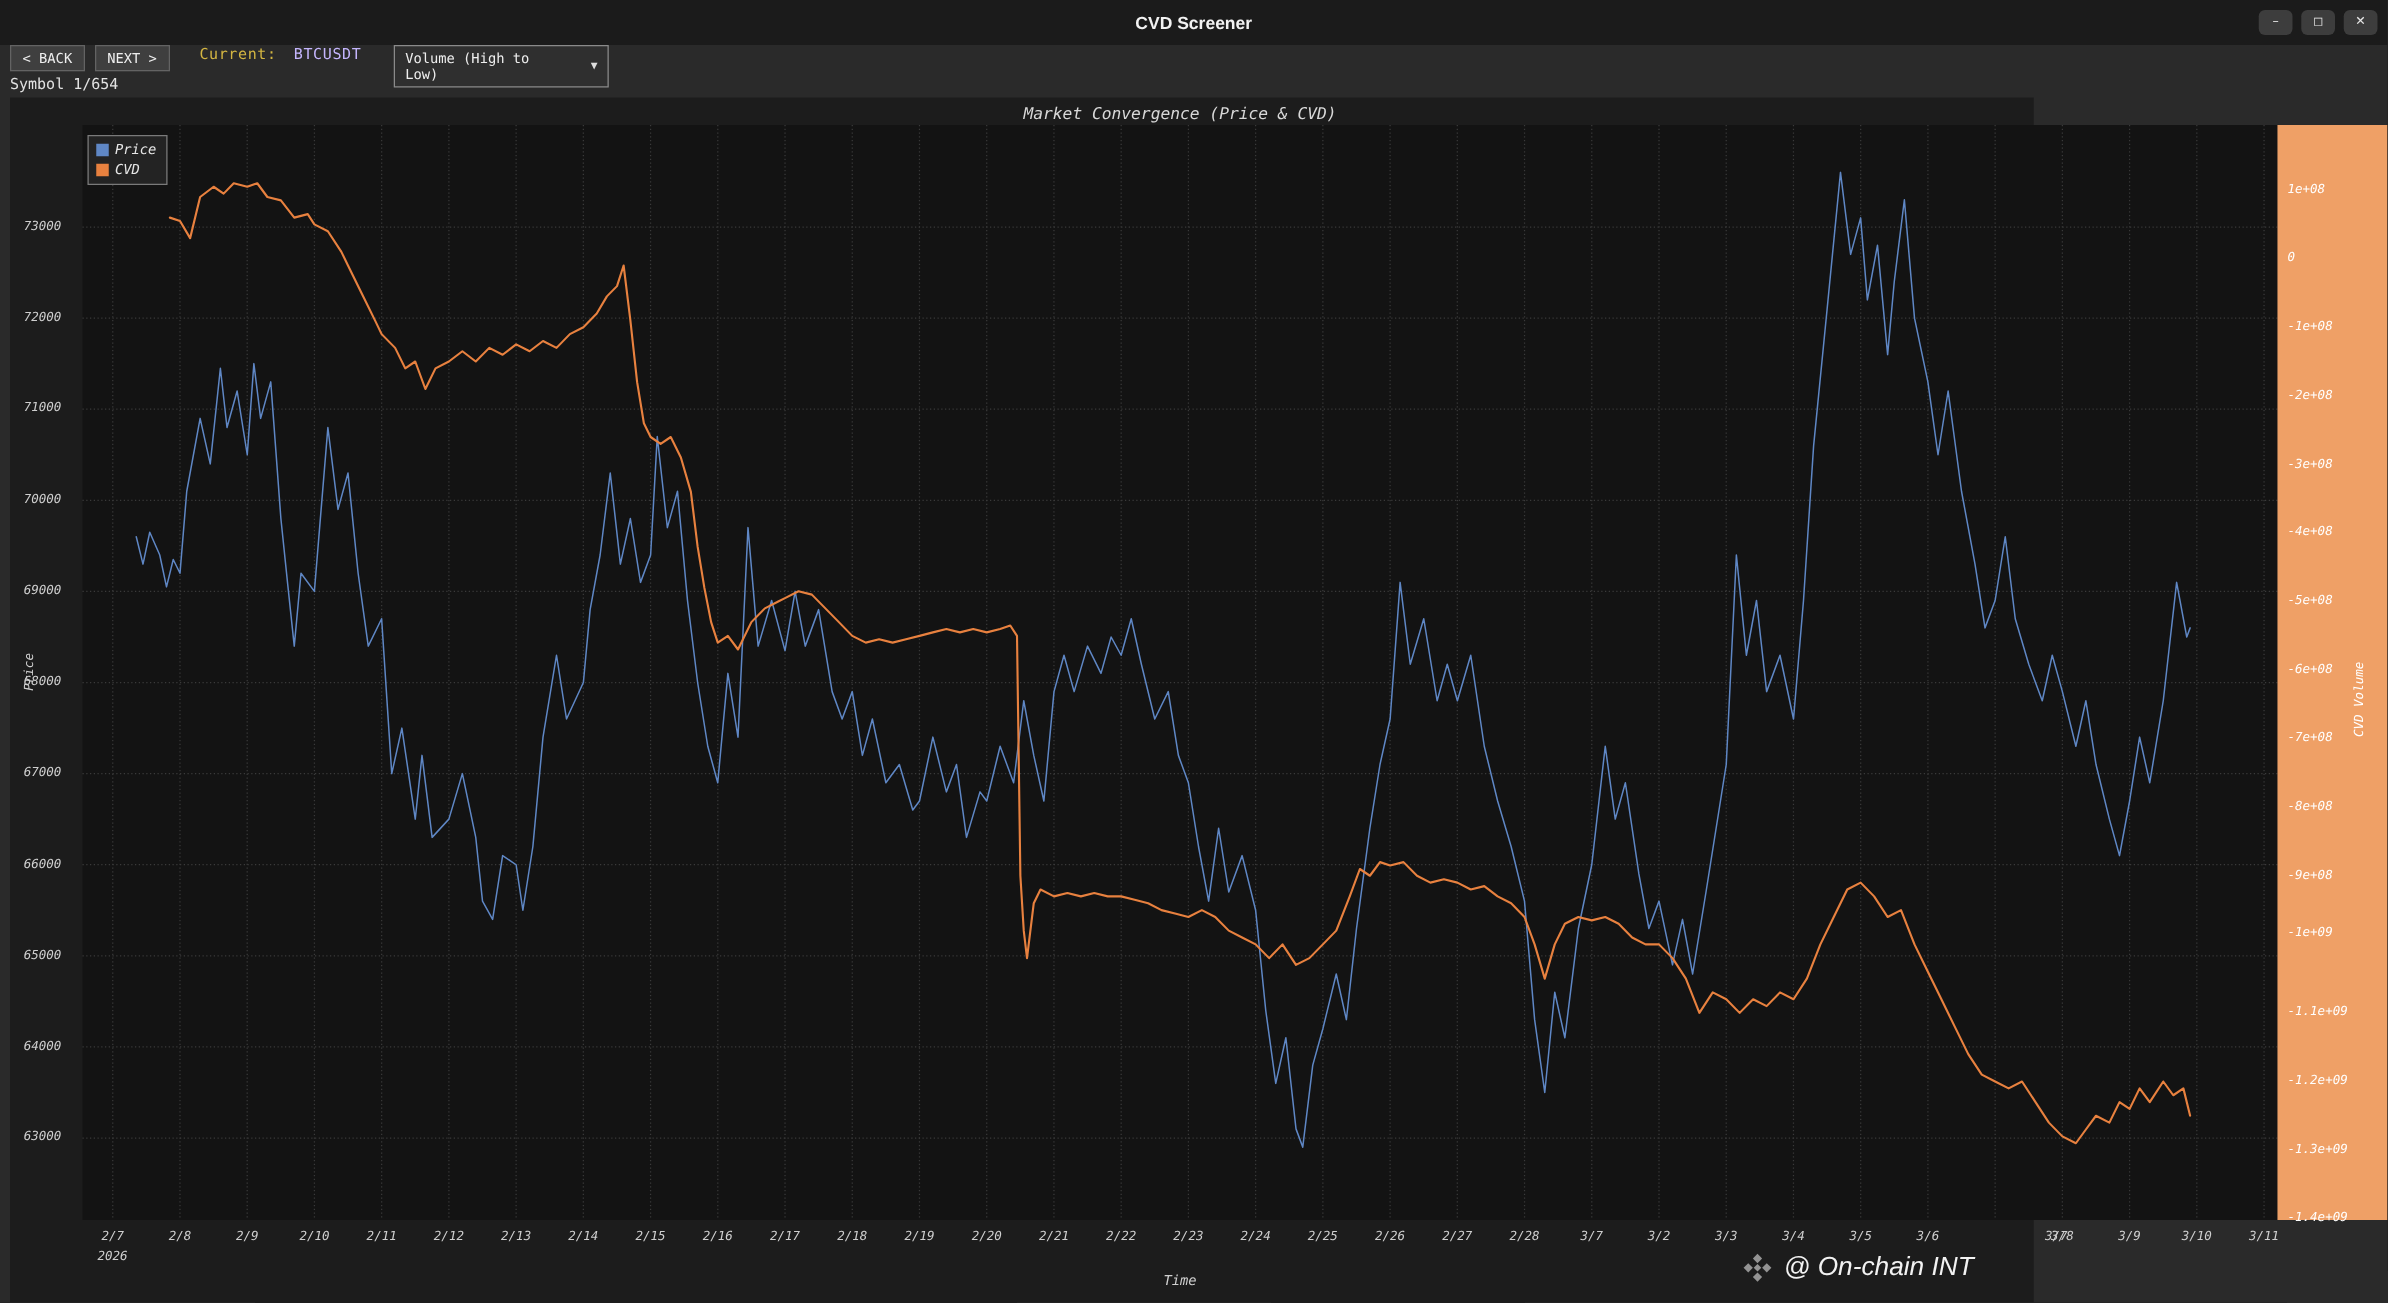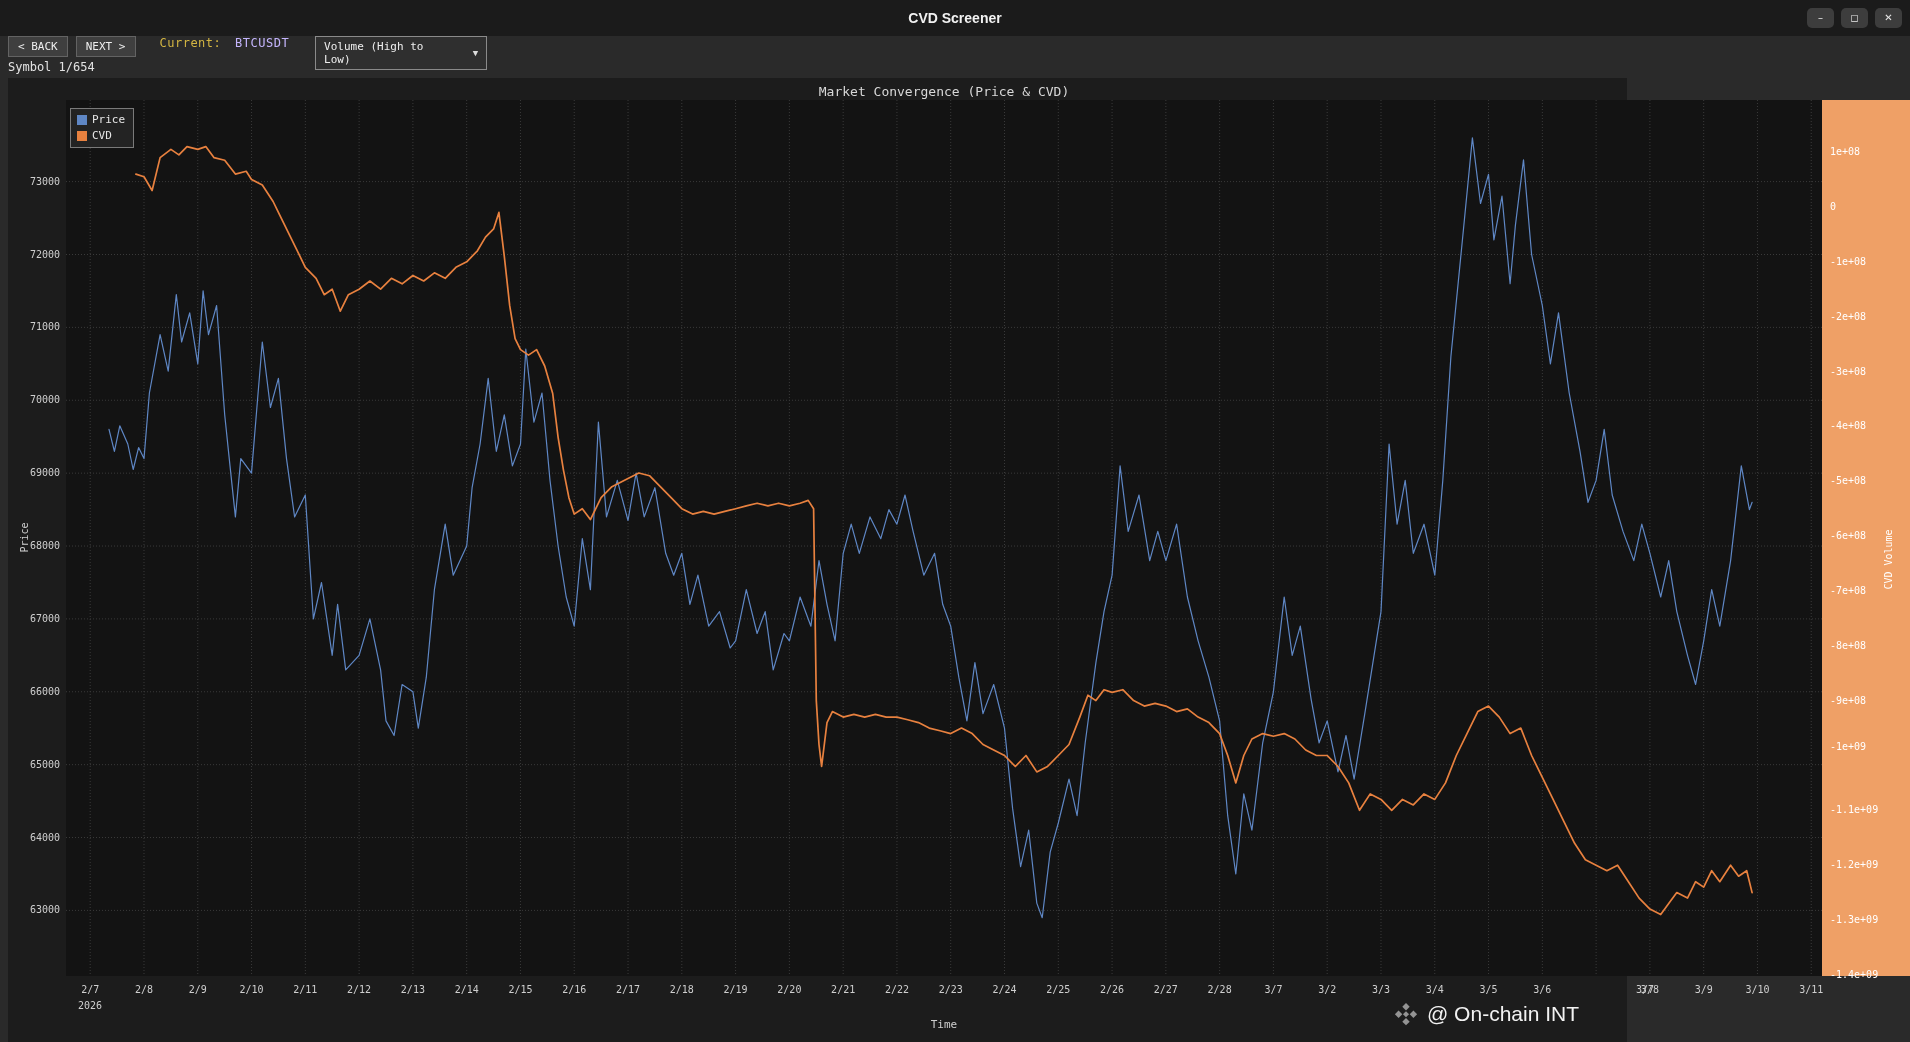--- a/index.html
+++ b/index.html
@@ -27,33 +27,33 @@
   .cur-sym { color:#c4b5fd; margin-left:6px; }
   .dropdown { margin-left:26px; width:172px; display:flex; align-items:center; justify-content:space-between;
               background:#2f2f2f; border:1px solid #8a8a8a; color:#eeeeee; font-size:11px;
               padding:3px 8px; cursor:pointer;gap:32px; }
   .dd-arrow { font-size:9px; color:#dddddd; }
 
   
   .symbol-row { position:absolute; left:8px; top:60px; height:18px; color:#e2e2e2; font-size:12px; }
 
   
-  .chart-figure { position:absolute; left:8px; top:78px; width:1619px; height:964px; background:#1c1c1c; }
+  .chart-figure { position:absolute; left:8px; top:78px; width:1619px; height:964px; background:#1c1c1c;font-style:italic; }
   #chart-svg { position:absolute; left:0; top:0; width:1902px; height:964px; }
   .chart-title { position:absolute; left:936px; top:6px; transform:translateX(-50%);
                  color:#d8d8d8; font-size:13px; white-space:nowrap; }
   .ylabel-left { position:absolute; left:-4px; top:454px; width:40px; text-align:center;
                  color:#cfcfcf; font-size:10px; transform:rotate(-90deg); }
   .xlabel { position:absolute; left:936px; top:940px; transform:translateX(-50%);
             color:#cfcfcf; font-size:11px; }
   .year-label { position:absolute; left:82px; top:922px; transform:translateX(-50%);
                 color:#cfcfcf; font-size:10px; }
 
   .tick { position:absolute; font-size:10px; color:#cfcfcf; white-space:nowrap; }
-  .tick-price { left:0; width:52px; text-align:right; }
+  .tick-price { left:0; width:52px; text-align:center; }
   .tick-x { top:906px; transform:translateX(-50%); }
   .tick-cvd { left:8px; color:#ffffff; }
 
   .cvd-band { position:absolute; left:1814px; top:22px; width:88px; height:876px; }
   .ylabel-right { position:absolute; left:36px; top:454px; white-space:nowrap; color:#ffffff;
                   font-size:10px; transform:rotate(-90deg); }
 
   .legend { position:absolute; left:62px; top:30px; background:#232323; border:1px solid #7a7a7a;
             padding:4px 8px 5px 6px; display:flex; flex-direction:column; gap:3px; }
   .legend-item { display:flex; align-items:center; gap:5px; font-size:11px; color:#e6e6e6; }

